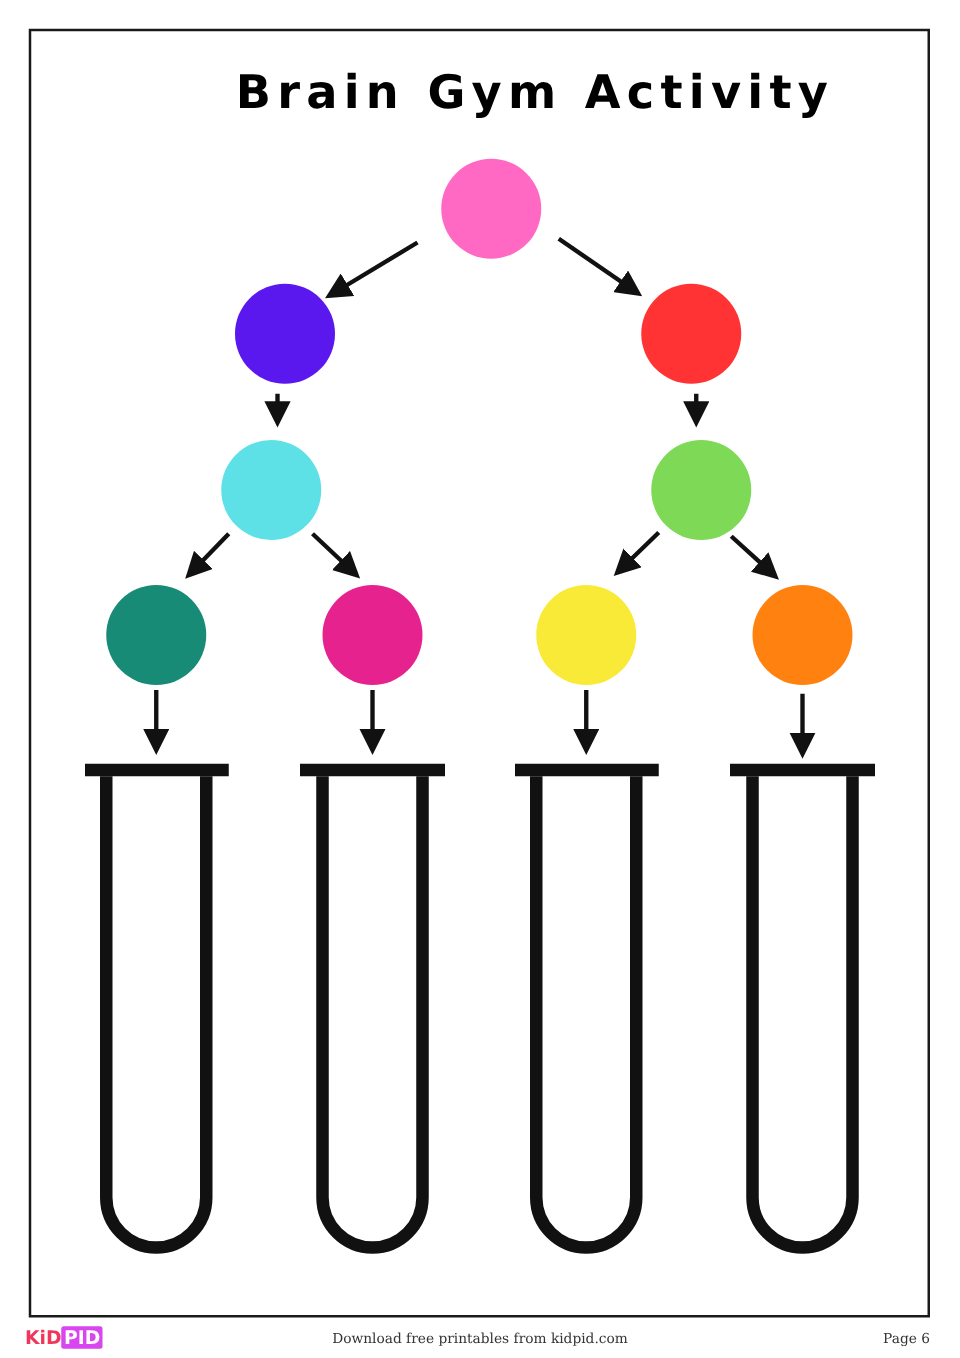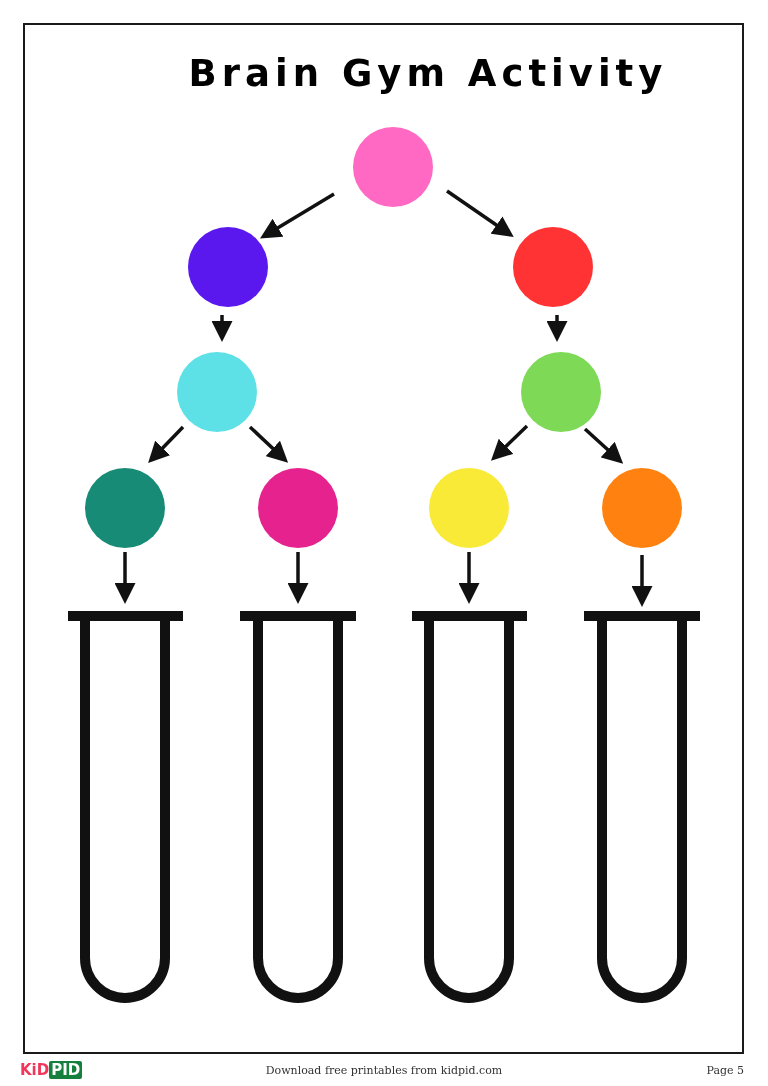--- a/index.html
+++ b/index.html
@@ -3,21 +3,21 @@
 <meta charset="utf-8">
 <style>
   html, body { margin: 0; padding: 0; background: #ffffff; }
   body { width: 768px; height: 1086px; position: relative; overflow: hidden; font-family: "Liberation Sans", sans-serif; }
   .page-frame { position: absolute; left: 23px; top: 23px; width: 717px; height: 1027px; border: 2px solid #1a1a1a; }
   .title { position: absolute; left: 0; width: 768px; top: 52px; text-align: center; font-family: "DejaVu Sans", sans-serif; font-weight: bold; font-size: 37px; letter-spacing: 5px; color: #000; padding-left: 44px; }
   svg.diagram { position: absolute; left: 0; top: 0; }
   .footer { position: absolute; left: 0; top: 1061px; width: 768px; height: 22px; font-family: "DejaVu Serif", serif; font-size: 11px; color: #333; }
   .logo { position: absolute; left: 20px; top: 0px; font-family: "DejaVu Sans", sans-serif; font-weight: bold; font-size: 15px; letter-spacing: 0px; }
   .logo .kid { color: #f0365a; margin-top: 26px; }
-  .logo .pid { color: #fff; background: #15803d; padding: 0 2px; border-radius: 2px; text-align: center; }
+  .logo .pid { color: #fff; background: #d946ef; padding: 0 2px; border-radius: 2px; text-align: center; }
   .footer-text { position: absolute; left: 0; width: 768px; top: 3px; text-align: center; }
   .page-num { position: absolute; right: 24px; top: 3px; }
 </style>
 </head>
 <body>
 
 <div class="page-frame"></div>
 
 <div class="title">Brain Gym Activity</div>
 
@@ -71,14 +71,14 @@
     <g>
       <rect x="584" y="611" width="116" height="10" fill="#111111" stroke="none"></rect>
       <path d="M602 621 L602 958 A40 40 0 0 0 682 958 L682 621" stroke-width="10"></path>
     </g>
   </g>
 </svg>
 
 <div class="footer">
   <div class="logo"><span class="kid">KiD</span><span class="pid">PID</span></div>
   <div class="footer-text">Download free printables from kidpid.com</div>
-  <div class="page-num">Page 5</div>
+  <div class="page-num">Page 6</div>
 </div>
 
 </body></html>

